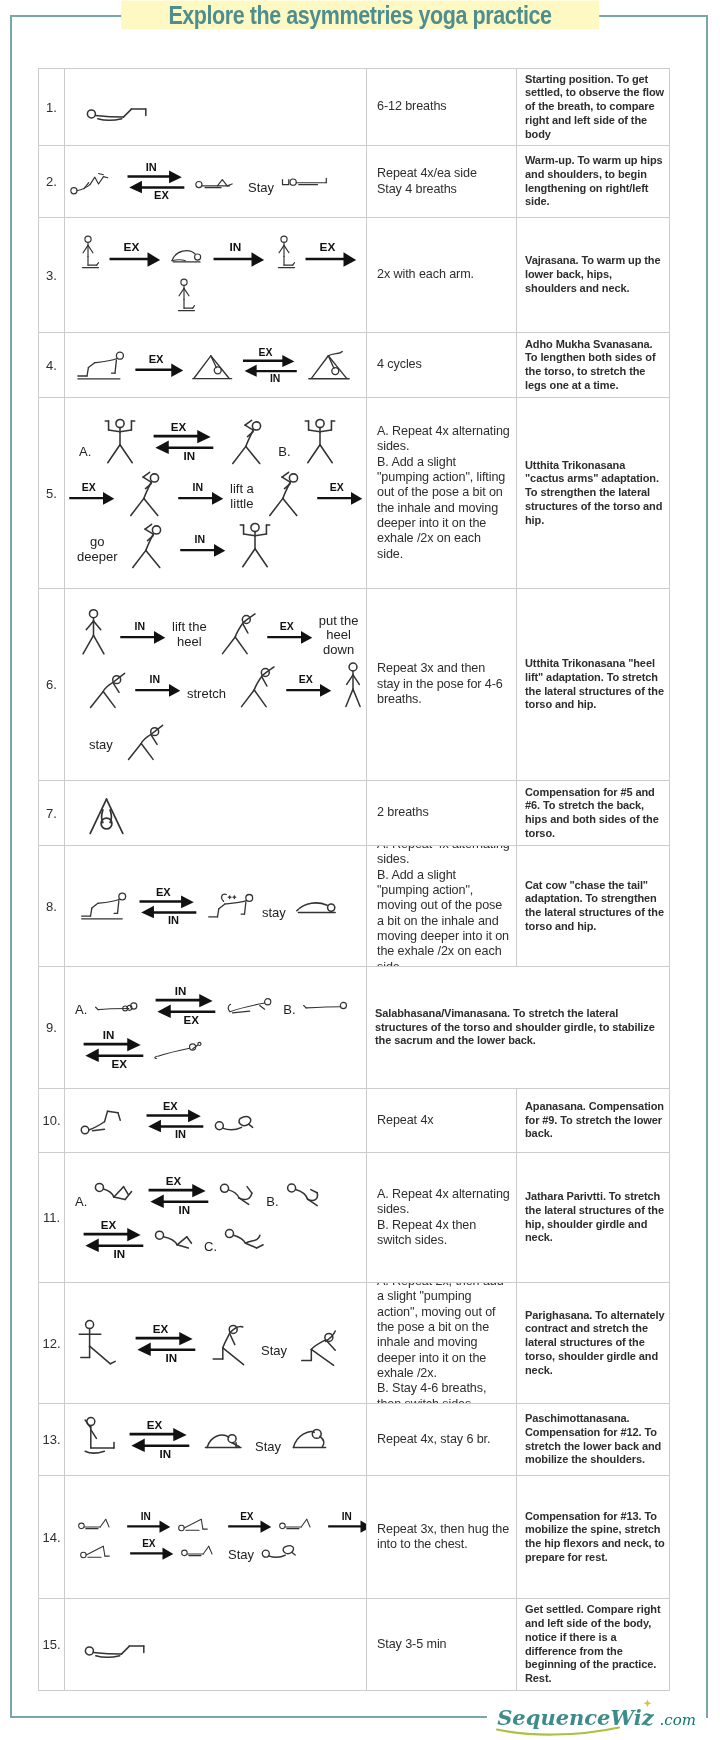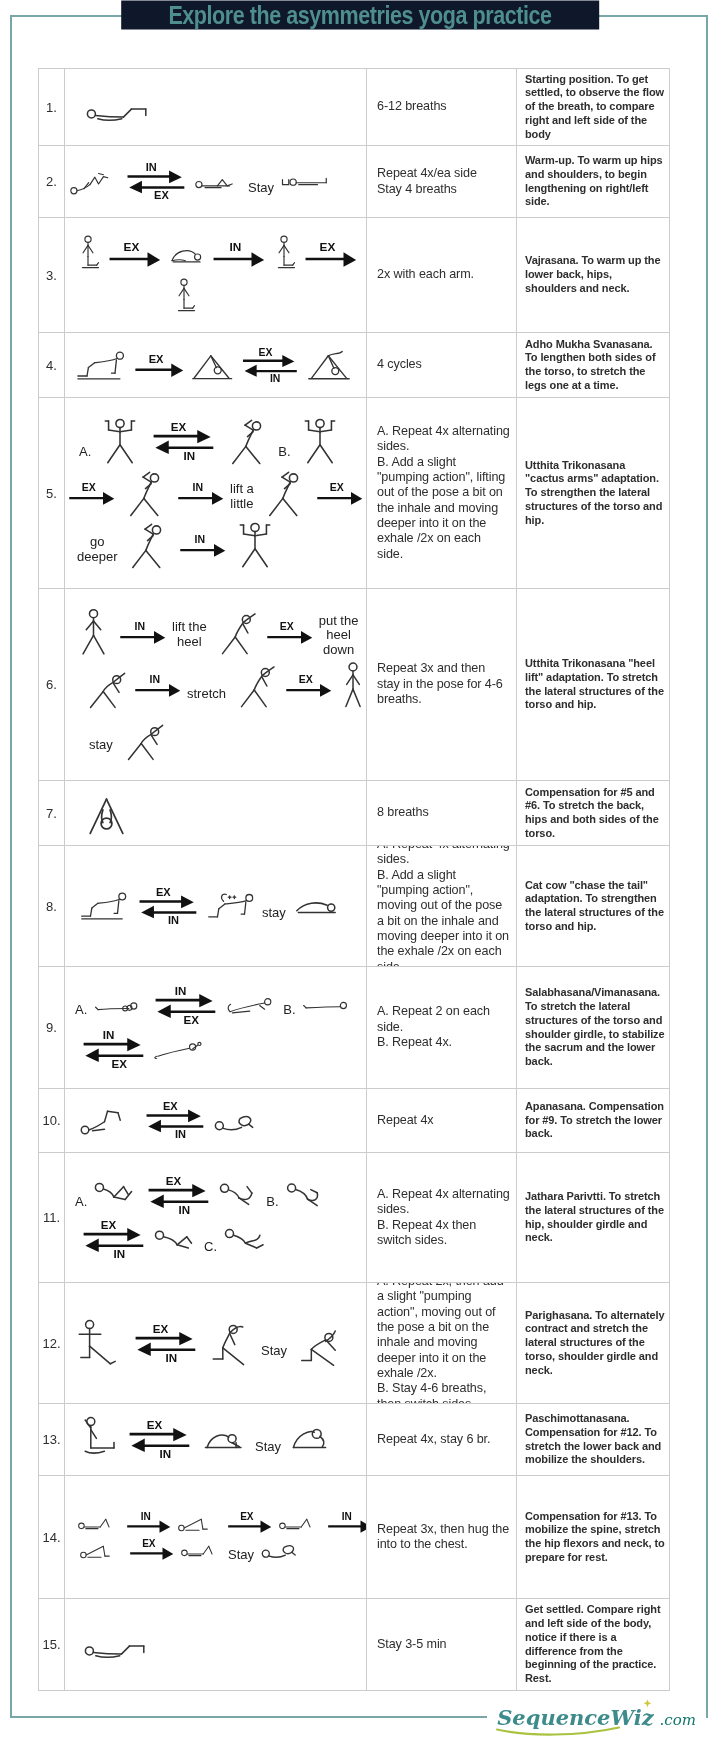--- a/index.html
+++ b/index.html
@@ -1,21 +1,21 @@
 <!DOCTYPE html>
 <html><head>
 <meta charset="utf-8">
 <style>
   html,body{margin:0;padding:0;background:#fff;}
   .page{position:relative;width:720px;height:1740px;background:#fff;overflow:hidden;
         font-family:"Liberation Sans",sans-serif;color:#2e2e2e;}
   .frame{position:absolute;left:10px;top:15px;width:698px;height:1703px;
          border:2px solid #79a7a7;box-sizing:border-box;}
   .title{position:absolute;top:15px;left:50%;transform:translate(-50%,-50%);
-         background:#0f172a;padding:0 16px;white-space:nowrap;z-index:3;}
+         background:#fef9c3;padding:0 16px;white-space:nowrap;z-index:3;}
   .title-text{display:inline-block;transform:scaleX(.86);transform-origin:center;
          font-size:25px;font-weight:bold;color:#4e8e8e;letter-spacing:-.5px;}
   .yoga-table{position:absolute;left:38px;top:68px;width:632px;
          border:1px solid #ccc;border-bottom:none;box-sizing:border-box;z-index:2;background:#fff;}
   .t-row{display:flex;box-sizing:border-box;border-bottom:1px solid #ccc;}
   .c-num{width:26px;flex:0 0 26px;display:flex;align-items:center;justify-content:center;
          font-size:13px;border-right:1px solid #ccc;box-sizing:border-box;}
   .c-fig{width:302px;flex:0 0 302px;border-right:1px solid #ccc;display:flex;flex-direction:column;
          justify-content:center;padding:3px 2px;box-sizing:border-box;overflow:hidden;gap:3px;}
   .c-ins{width:150px;flex:0 0 150px;border-right:1px solid #ccc;display:flex;align-items:center;
@@ -423,21 +423,21 @@
           <div class="figline" style="margin-left: 16px;">
             <svg viewBox="0 0 52 52" width="47" height="47" class="tok">
               <path d="M8,48 L26,10" fill="none" stroke="#333" stroke-width="1.9" stroke-linecap="round" stroke-linejoin="round"></path>
               <path d="M26,10 L44,48" fill="none" stroke="#333" stroke-width="1.9" stroke-linecap="round" stroke-linejoin="round"></path>
               <path d="M22,22 C20,28 20,32 22,36" fill="none" stroke="#333" stroke-width="1.9" stroke-linecap="round" stroke-linejoin="round"></path>
               <path d="M30,22 C32,28 32,32 30,36" fill="none" stroke="#333" stroke-width="1.9" stroke-linecap="round" stroke-linejoin="round"></path>
               <circle cx="26" cy="37" r="6" fill="none" stroke="#333" stroke-width="1.9"></circle>
             </svg>
           </div>
         </div>
-        <div class="c-ins">8 breaths</div>
+        <div class="c-ins">2 breaths</div>
         <div class="c-desc">Compensation for #5 and #6. To stretch the back, hips and both sides of the torso.</div>
       </div>
       <div class="t-row" style="height: 121px;">
         <div class="c-num">8.</div>
         <div class="c-fig">
           <div class="figline" style="margin-left: 12px;">
             <svg viewBox="0 0 74 50" width="50" height="34" class="tok">
               <path d="M60,15 C50,19 38,20 28,21" fill="none" stroke="#333" stroke-width="1.9" stroke-linecap="round" stroke-linejoin="round"></path>
               <path d="M59,17 L57,36" fill="none" stroke="#333" stroke-width="1.9" stroke-linecap="round" stroke-linejoin="round"></path>
               <path d="M57,36 L52,36" fill="none" stroke="#333" stroke-width="1.9" stroke-linecap="round" stroke-linejoin="round"></path>
@@ -526,22 +526,20 @@
             </svg>
             <svg viewBox="0 0 84 30" width="52" height="19" class="tok">
               <path d="M8,26 C26,20 44,16 59,13" fill="none" stroke="#333" stroke-width="1.9" stroke-linecap="round" stroke-linejoin="round"></path>
               <path d="M64,14 L72,8" fill="none" stroke="#333" stroke-width="1.9" stroke-linecap="round" stroke-linejoin="round"></path>
               <path d="M6,26 C2,28 2,29 6,30" fill="none" stroke="#333" stroke-width="1.9" stroke-linecap="round" stroke-linejoin="round"></path>
               <circle cx="64" cy="11" r="5" fill="none" stroke="#333" stroke-width="1.9"></circle>
               <circle cx="75" cy="6" r="2.5" fill="none" stroke="#333" stroke-width="1.9"></circle>
             </svg>
           </div>
         </div>
-        <div class="c-ins">A. Repeat 2 on each side.
-B. Repeat 4x.</div>
         <div class="c-desc">Salabhasana/Vimanasana. To stretch the lateral structures of the torso and shoulder girdle, to stabilize the sacrum and the lower back.</div>
       </div>
       <div class="t-row" style="height: 64px;">
         <div class="c-num">10.</div>
         <div class="c-fig">
           <div class="figline" style="margin-left: 12px;">
             <svg viewBox="0 0 76 42" width="57" height="32" class="tok">
               <path d="M13,33 C22,30 28,26 34,22" fill="none" stroke="#333" stroke-width="1.9" stroke-linecap="round" stroke-linejoin="round"></path>
               <path d="M34,22 L38,8" fill="none" stroke="#333" stroke-width="1.9" stroke-linecap="round" stroke-linejoin="round"></path>
               <path d="M38,8 L52,10" fill="none" stroke="#333" stroke-width="1.9" stroke-linecap="round" stroke-linejoin="round"></path>

